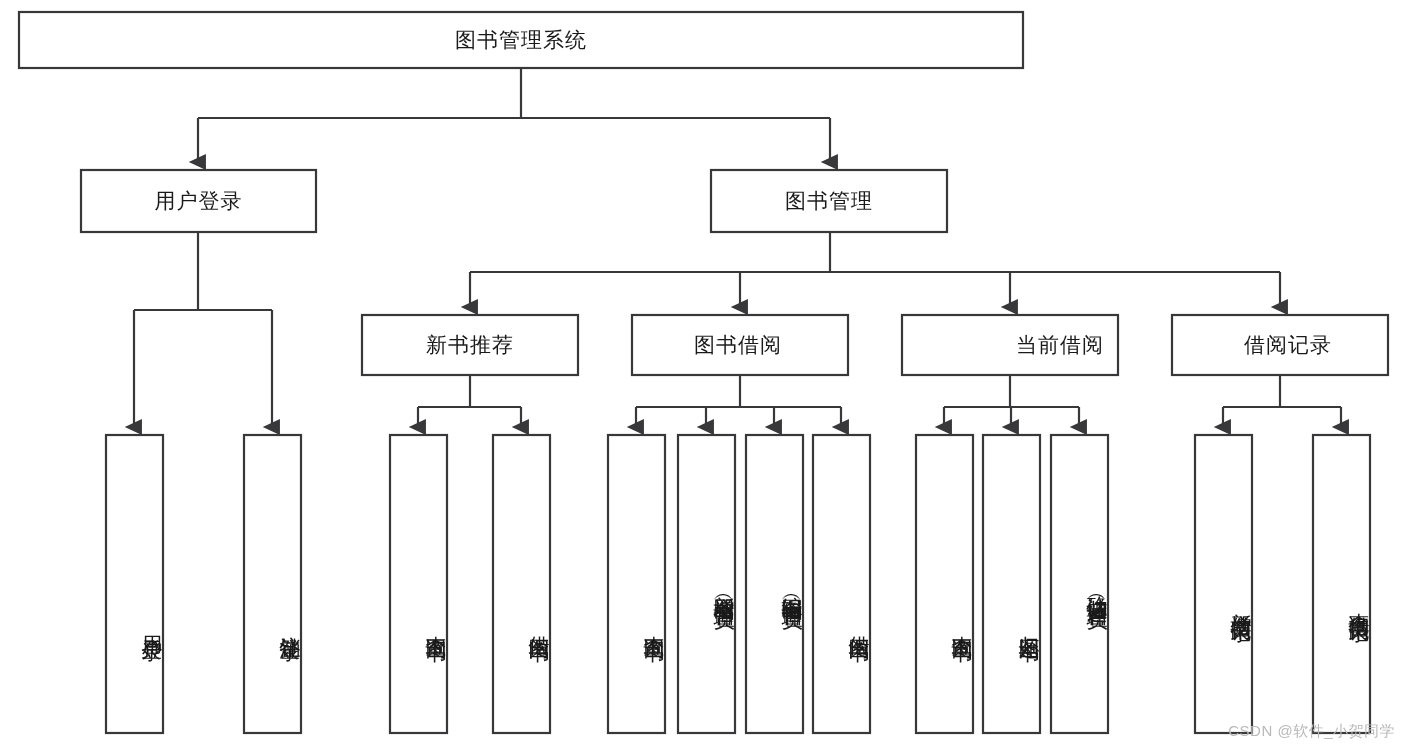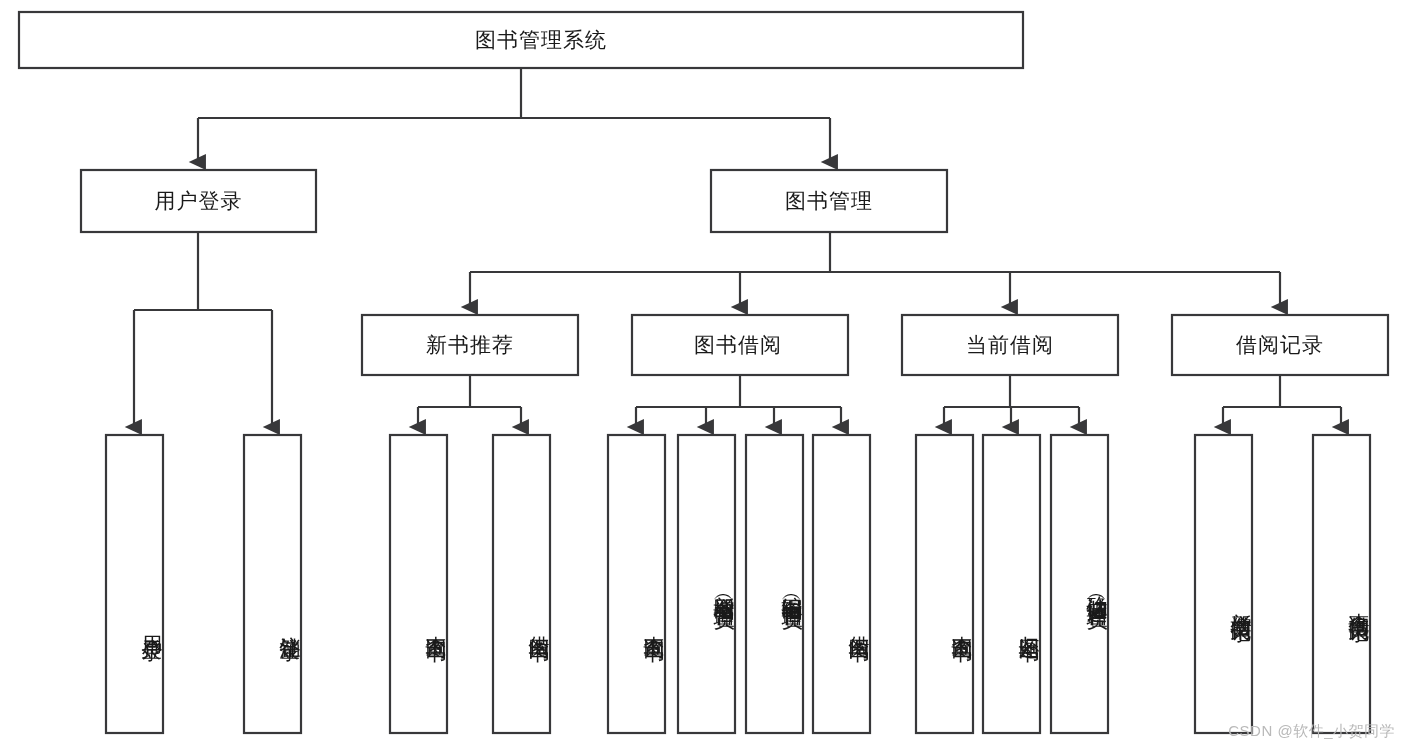--- a/index.html
+++ b/index.html
@@ -131,29 +131,29 @@
 
       <rect class="node-rect" x="916" y="435" width="57" height="298"></rect>
       <rect class="node-rect" x="983" y="435" width="57" height="298"></rect>
       <rect class="node-rect" x="1051" y="435" width="57" height="298"></rect>
 
       <rect class="node-rect" x="1195" y="435" width="57" height="298"></rect>
       <rect class="node-rect" x="1313" y="435" width="57" height="298"></rect>
     </g>
   </svg>
 
-  <div class="hlabel-wrap" style="left:19px;top:12px;width:1004px;height:56px;padding-left:20px;">图书管理系统</div>
+  <div class="hlabel-wrap" style="left:19px;top:12px;width:1004px;height:56px;">图书管理系统</div>
 
   <div class="hlabel-wrap" style="left:81px;top:170px;width:235px;height:62px;">用户登录</div>
   <div class="hlabel-wrap" style="left:362px;top:315px;width:216px;height:60px;">新书推荐</div>
 
   <div class="hlabel-wrap" style="left:711px;top:170px;width:236px;height:62px;">图书管理</div>
   <div class="hlabel-wrap" style="left:632px;top:315px;width:212px;height:60px;">图书借阅</div>
-  <div class="hlabel-wrap" style="left:902px;top:315px;width:216px;height:60px;">当前借阅</div>
-  <div class="hlabel-wrap" style="left:1172px;top:315px;width:216px;height:60px;">借阅记录</div>
+  <div class="hlabel-wrap" style="left:952px;top:315px;width:216px;height:60px;">当前借阅</div>
+  <div class="hlabel-wrap" style="left:1172px;top:315px;width:216px;height:60px;padding-left:8px;">借阅记录</div>
 
   <div class="vlabel-wrap" style="left:106px;top:513px;width:57px;height:220px;">用户登录</div>
   <div class="vlabel-wrap" style="left:244px;top:513px;width:57px;height:220px;">注销登录</div>
 
   <div class="vlabel-wrap" style="left:390px;top:513px;width:57px;height:220px;">查询图书</div>
   <div class="vlabel-wrap" style="left:493px;top:513px;width:57px;height:220px;">借阅图书</div>
 
   <div class="vlabel-wrap" style="left:608px;top:513px;width:57px;height:220px;">查询图书</div>
   <div class="vlabel-wrap" style="left:678px;top:443px;width:57px;height:290px;">新增图书（管理员）</div>
   <div class="vlabel-wrap" style="left:746px;top:443px;width:57px;height:290px;">编辑图书（管理员）</div>

